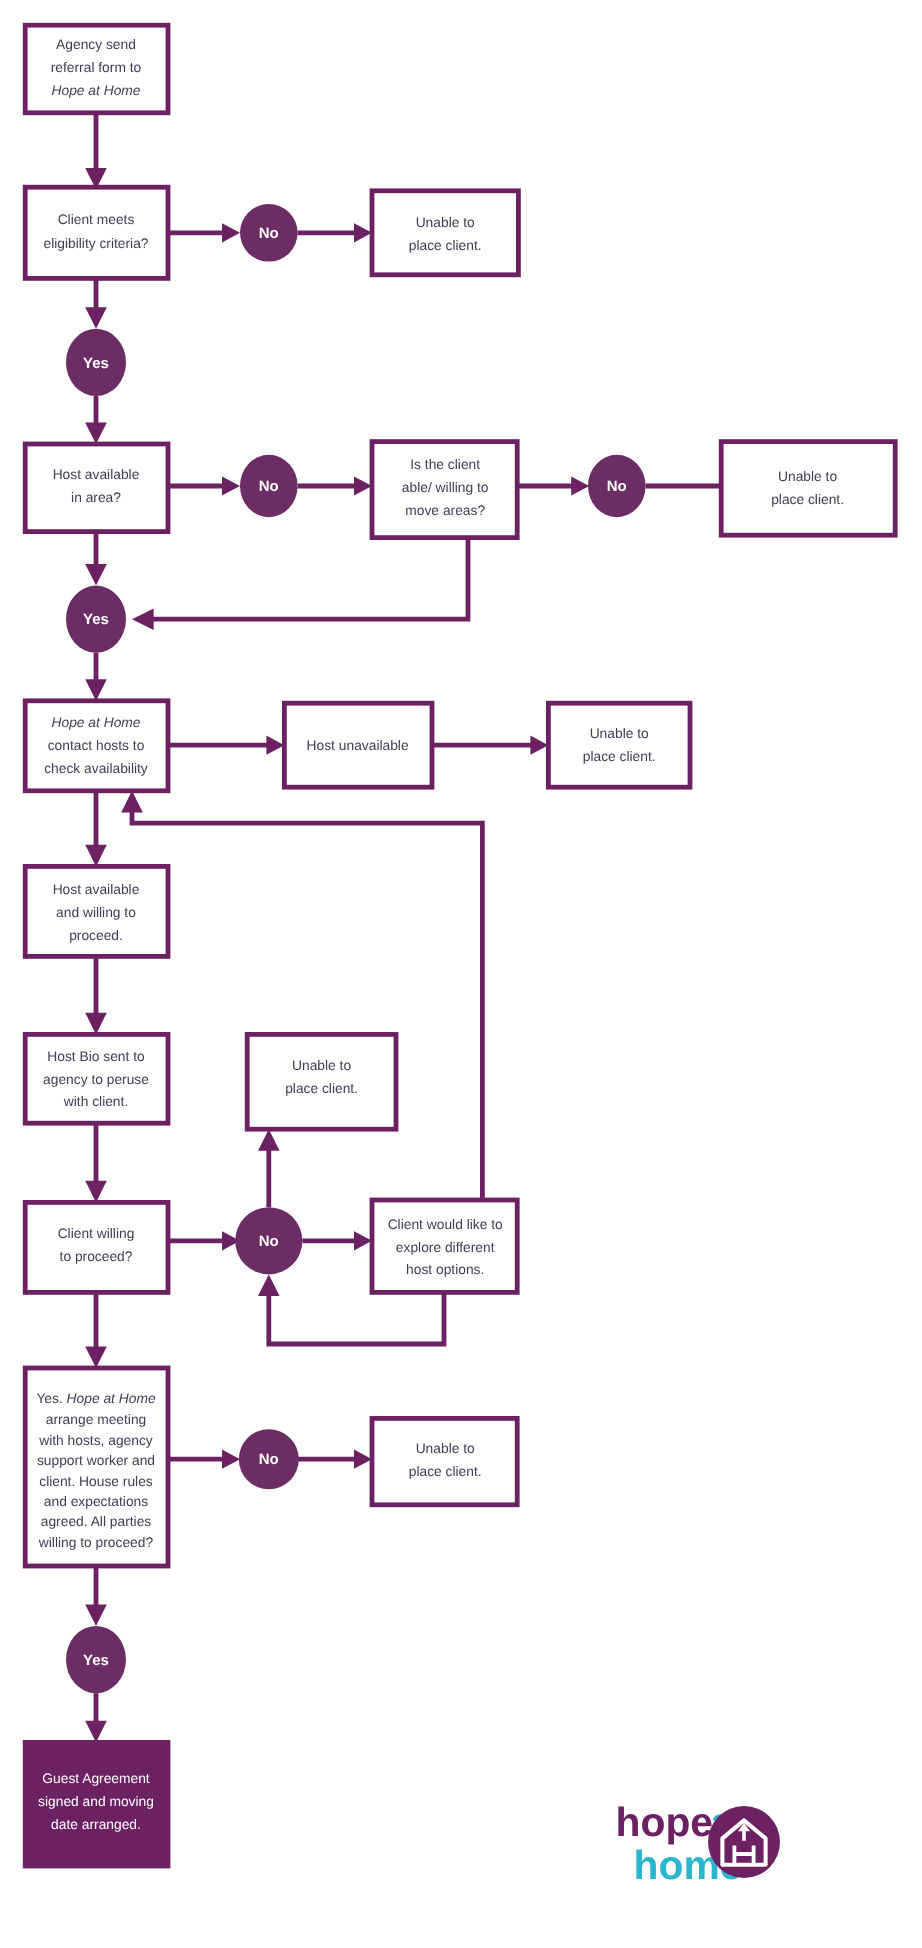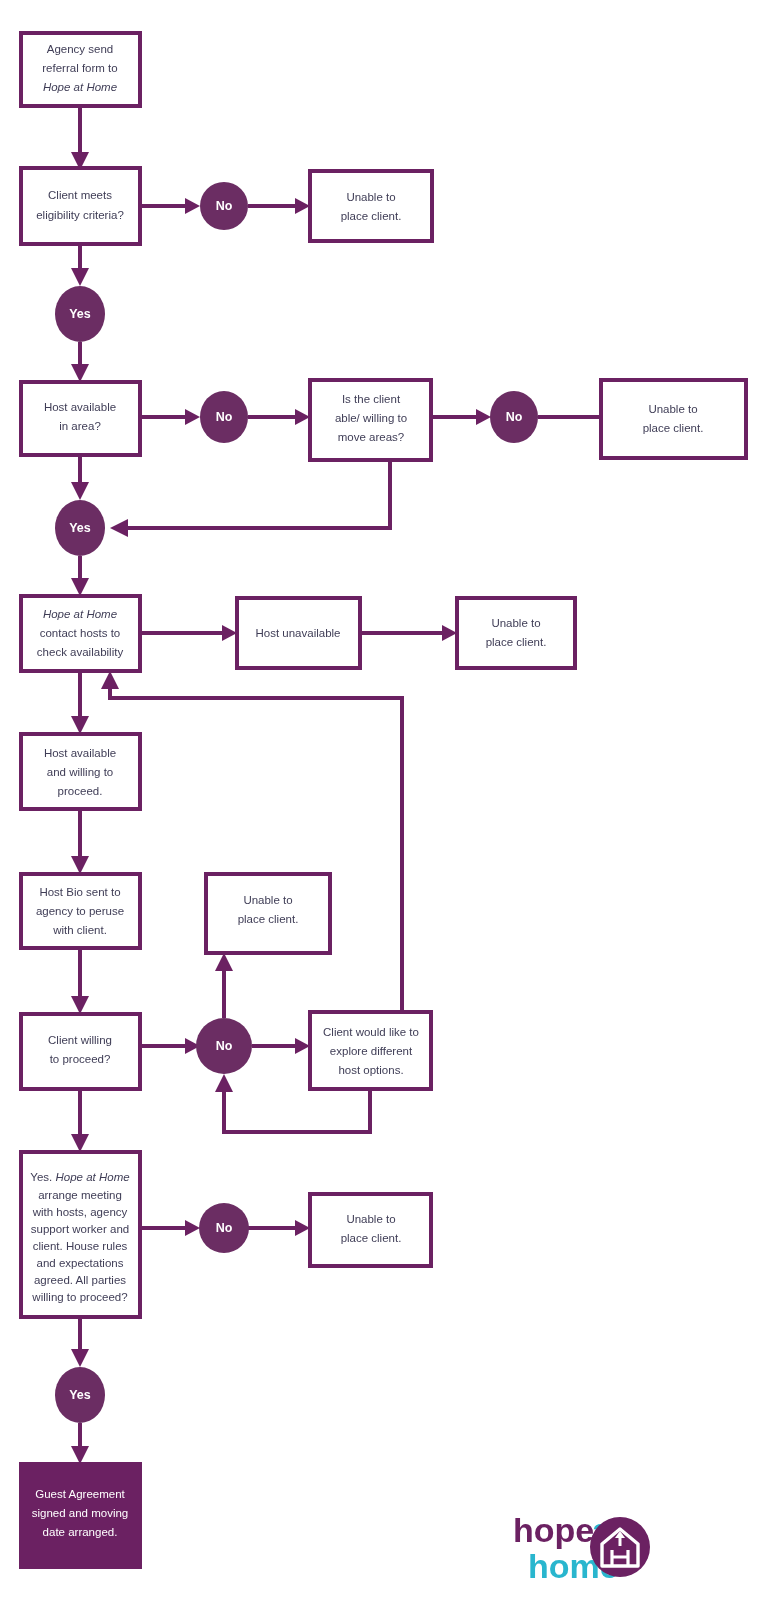--- a/index.html
+++ b/index.html
@@ -9,21 +9,21 @@
   }
   body {
     width: 768px;
     height: 1623px;
     position: relative;
     font-family: "Liberation Sans", sans-serif;
     overflow: hidden;
   }
   #chart-root {
     position: absolute;
-    left: 0; top: 12px;
+    left: 0; top: 0;
     width: 768px;
     height: 1365px;
   }
   svg { display: block; }
   .node-box {
     fill: #ffffff;
     stroke: #6B2162;
     stroke-width: 4;
   }
   .node-box-filled {

